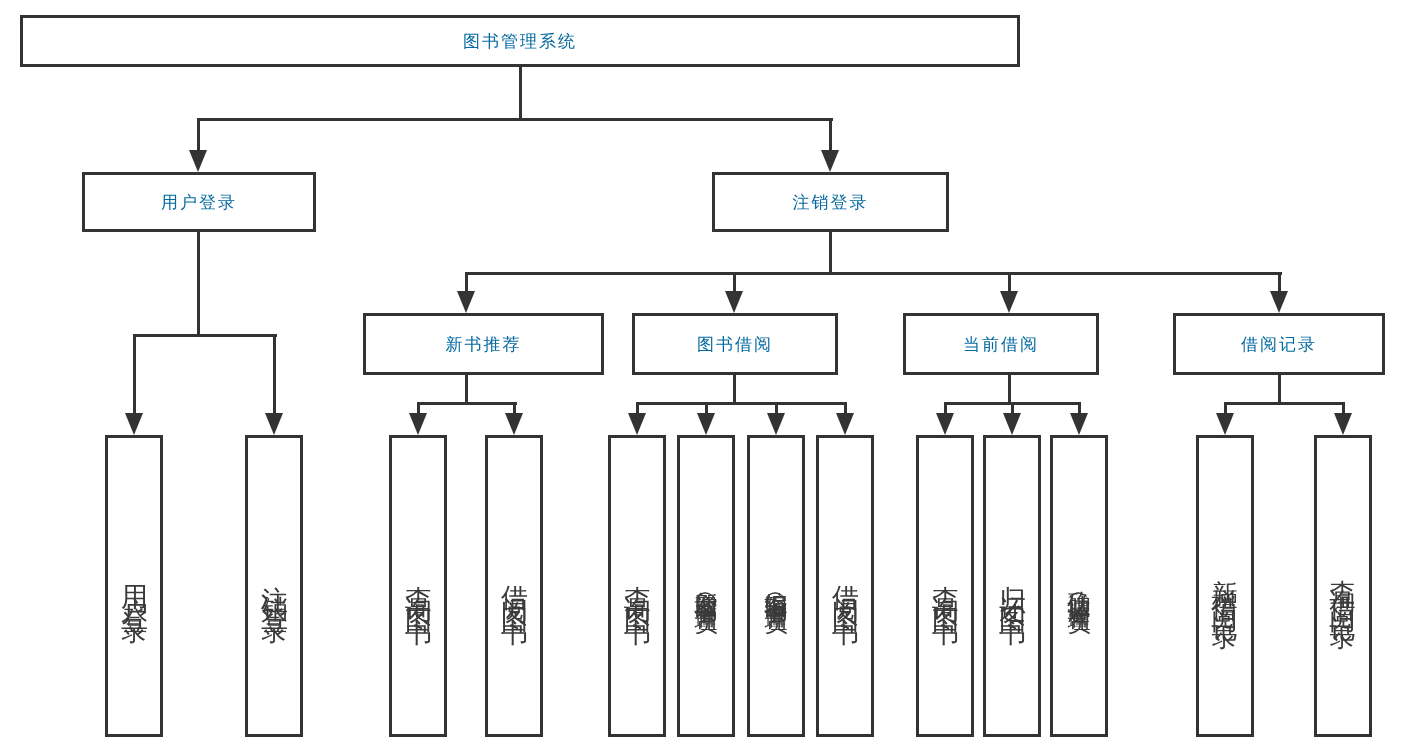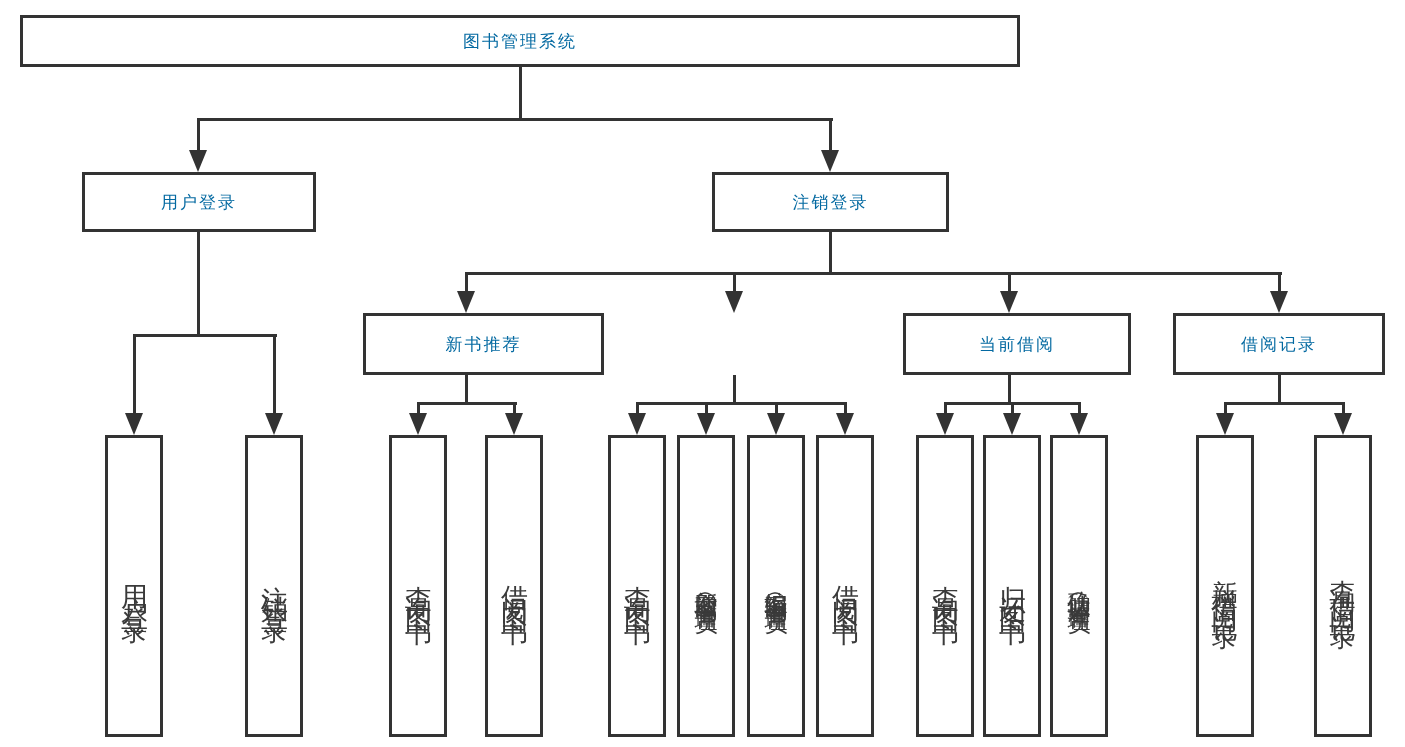--- a/index.html
+++ b/index.html
@@ -91,21 +91,24 @@
   <div class="vline" style="left:733px;top:272px;height:22px"></div>
   <div class="arrow" style="left:725px;top:291px"></div>
   <div class="vline" style="left:1008px;top:272px;height:22px"></div>
   <div class="arrow" style="left:1000px;top:291px"></div>
   <div class="vline" style="left:1278px;top:272px;height:22px"></div>
   <div class="arrow" style="left:1270px;top:291px"></div>
 
   <div class="box" style="left:363px;top:313px;width:241px;height:62px">
     <span class="hl">新书推荐</span>
   </div>
-  <div class="box" style="left:903px;top:313px;width:228px;height:62px">
+  <div class="box" style="left:632px;top:313px;width:206px;height:62px">
+    <span class="hl">图书借阅</span>
+  </div>
+  <div class="box" style="left:903px;top:313px;width:196px;height:62px">
     <span class="hl">当前借阅</span>
   </div>
   <div class="box" style="left:1173px;top:313px;width:212px;height:62px">
     <span class="hl">借阅记录</span>
   </div>
 
   <div class="vline" style="left:465px;top:375px;height:30px"></div>
   <div class="hline" style="left:417px;top:402px;width:100px"></div>
   <div class="vline" style="left:417px;top:402px;height:14px"></div>
   <div class="arrow" style="left:409px;top:413px"></div>

